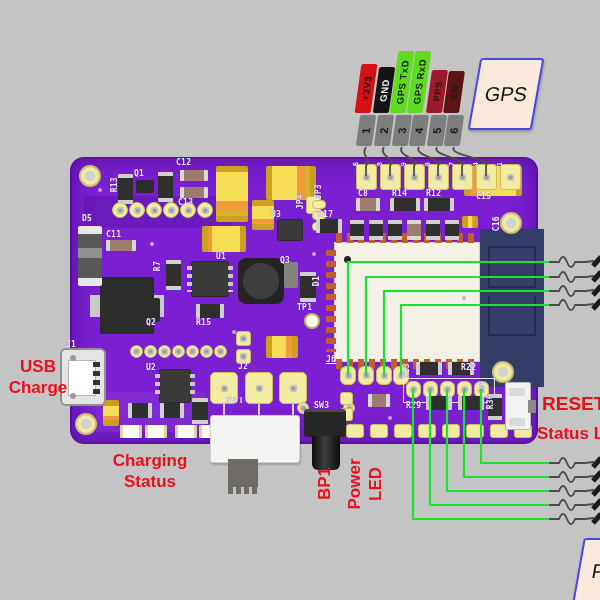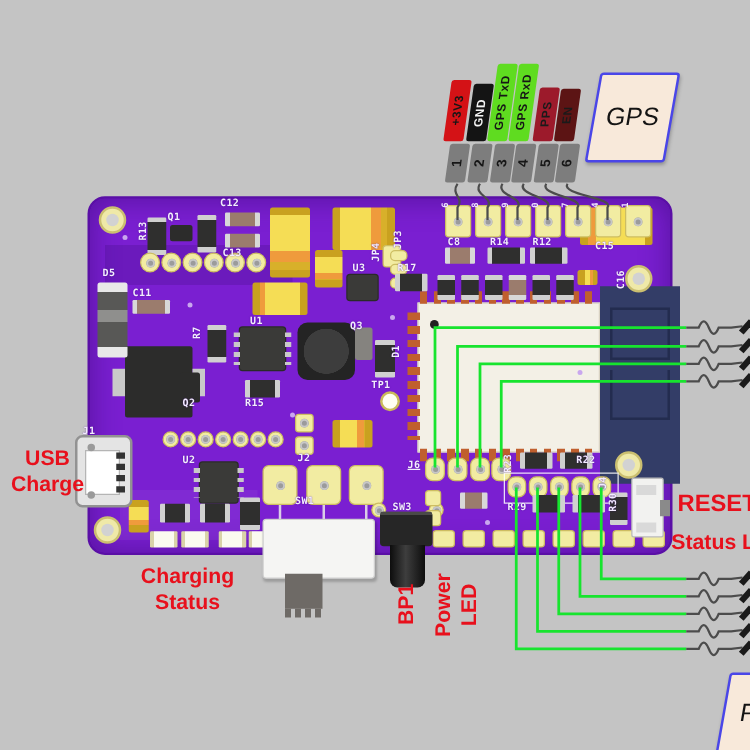--- a/index.html
+++ b/index.html
@@ -419,41 +419,41 @@
       <div class="topdigit" style="left: 496px; top: 162px;">1</div>
     </div>
   <div id="silk-layer" class="abs" style="left:0;top:0;width:600px;height:600px;z-index:4;">
       <div class="silk rot" style="left: 110px; top: 177px;">R13</div>
       <div class="silk" style="left: 134px; top: 169px;">Q1</div>
       <div class="silk" style="left: 176px; top: 158px;">C12</div>
       <div class="silk" style="left: 178px; top: 198px;">C13</div>
       <div class="silk" style="left: 82px; top: 214px;">D5</div>
       <div class="silk" style="left: 106px; top: 230px;">C11</div>
       <div class="silk rot" style="left: 153px; top: 261px;">R7</div>
-      <div class="silk" style="left: 200px; top: 252px;">U1</div>
+      <div class="silk" style="left: 216px; top: 252px;">U1</div>
       <div class="silk" style="left: 196px; top: 318px;">R15</div>
       <div class="silk" style="left: 146px; top: 318px;">Q2</div>
-      <div class="silk" style="left: 282px; top: 210px;">U3</div>
+      <div class="silk" style="left: 271px; top: 210px;">U3</div>
       <div class="silk rot" style="left: 296px; top: 194px;">JP4</div>
       <div class="silk rot" style="left: 314px; top: 184px;">JP3</div>
       <div class="silk" style="left: 318px; top: 210px;">R17</div>
       <div class="silk" style="left: 358px; top: 189px;">C8</div>
       <div class="silk" style="left: 392px; top: 189px;">R14</div>
       <div class="silk" style="left: 426px; top: 189px;">R12</div>
       <div class="silk" style="left: 476px; top: 192px;">C15</div>
       <div class="silk rot" style="left: 492px; top: 216px;">C16</div>
       <div class="silk" style="left: 280px; top: 256px;">Q3</div>
       <div class="silk rot" style="left: 312px; top: 276px;">D1</div>
       <div class="silk" style="left: 297px; top: 303px;">TP1</div>
       <div class="silk" style="left: 66px; top: 340px;">J1</div>
       <div class="silk" style="left: 146px; top: 363px;">U2</div>
       <div class="silk" style="left: 238px; top: 362px;">J2</div>
-      <div class="silk" style="left: 236px; top: 396px;">SW1</div>
+      <div class="silk" style="left: 226px; top: 396px; font-family: Liberation Serif, serif;">SW1</div>
       <div class="silk" style="left: 314px; top: 401px;">SW3</div>
-      <div class="silk" style="left: 326px; top: 367px; text-decoration: underline;">J6</div>
+      <div class="silk" style="left: 326px; top: 355px; text-decoration: underline;">J6</div>
       <div class="silk rot" style="left: 402px; top: 363px;">R23</div>
       <div class="silk" style="left: 461px; top: 363px;">R22</div>
       <div class="silk" style="left: 406px; top: 401px;">R29</div>
       <div class="silk rot" style="left: 486px; top: 394px;">R30</div>
       <div class="silk rot" style="left: 478px; top: 381px;">J4</div>
     </div>
 
   <div class="abs note" style="left:100px;top:450px;width:100px;">Charging Status</div>
   <div class="abs note" style="left:6px;top:356px;width:64px;">USB Charge</div>
   <div class="abs note rot" style="left:314px;top:452px;height:62px;">BP1</div>

